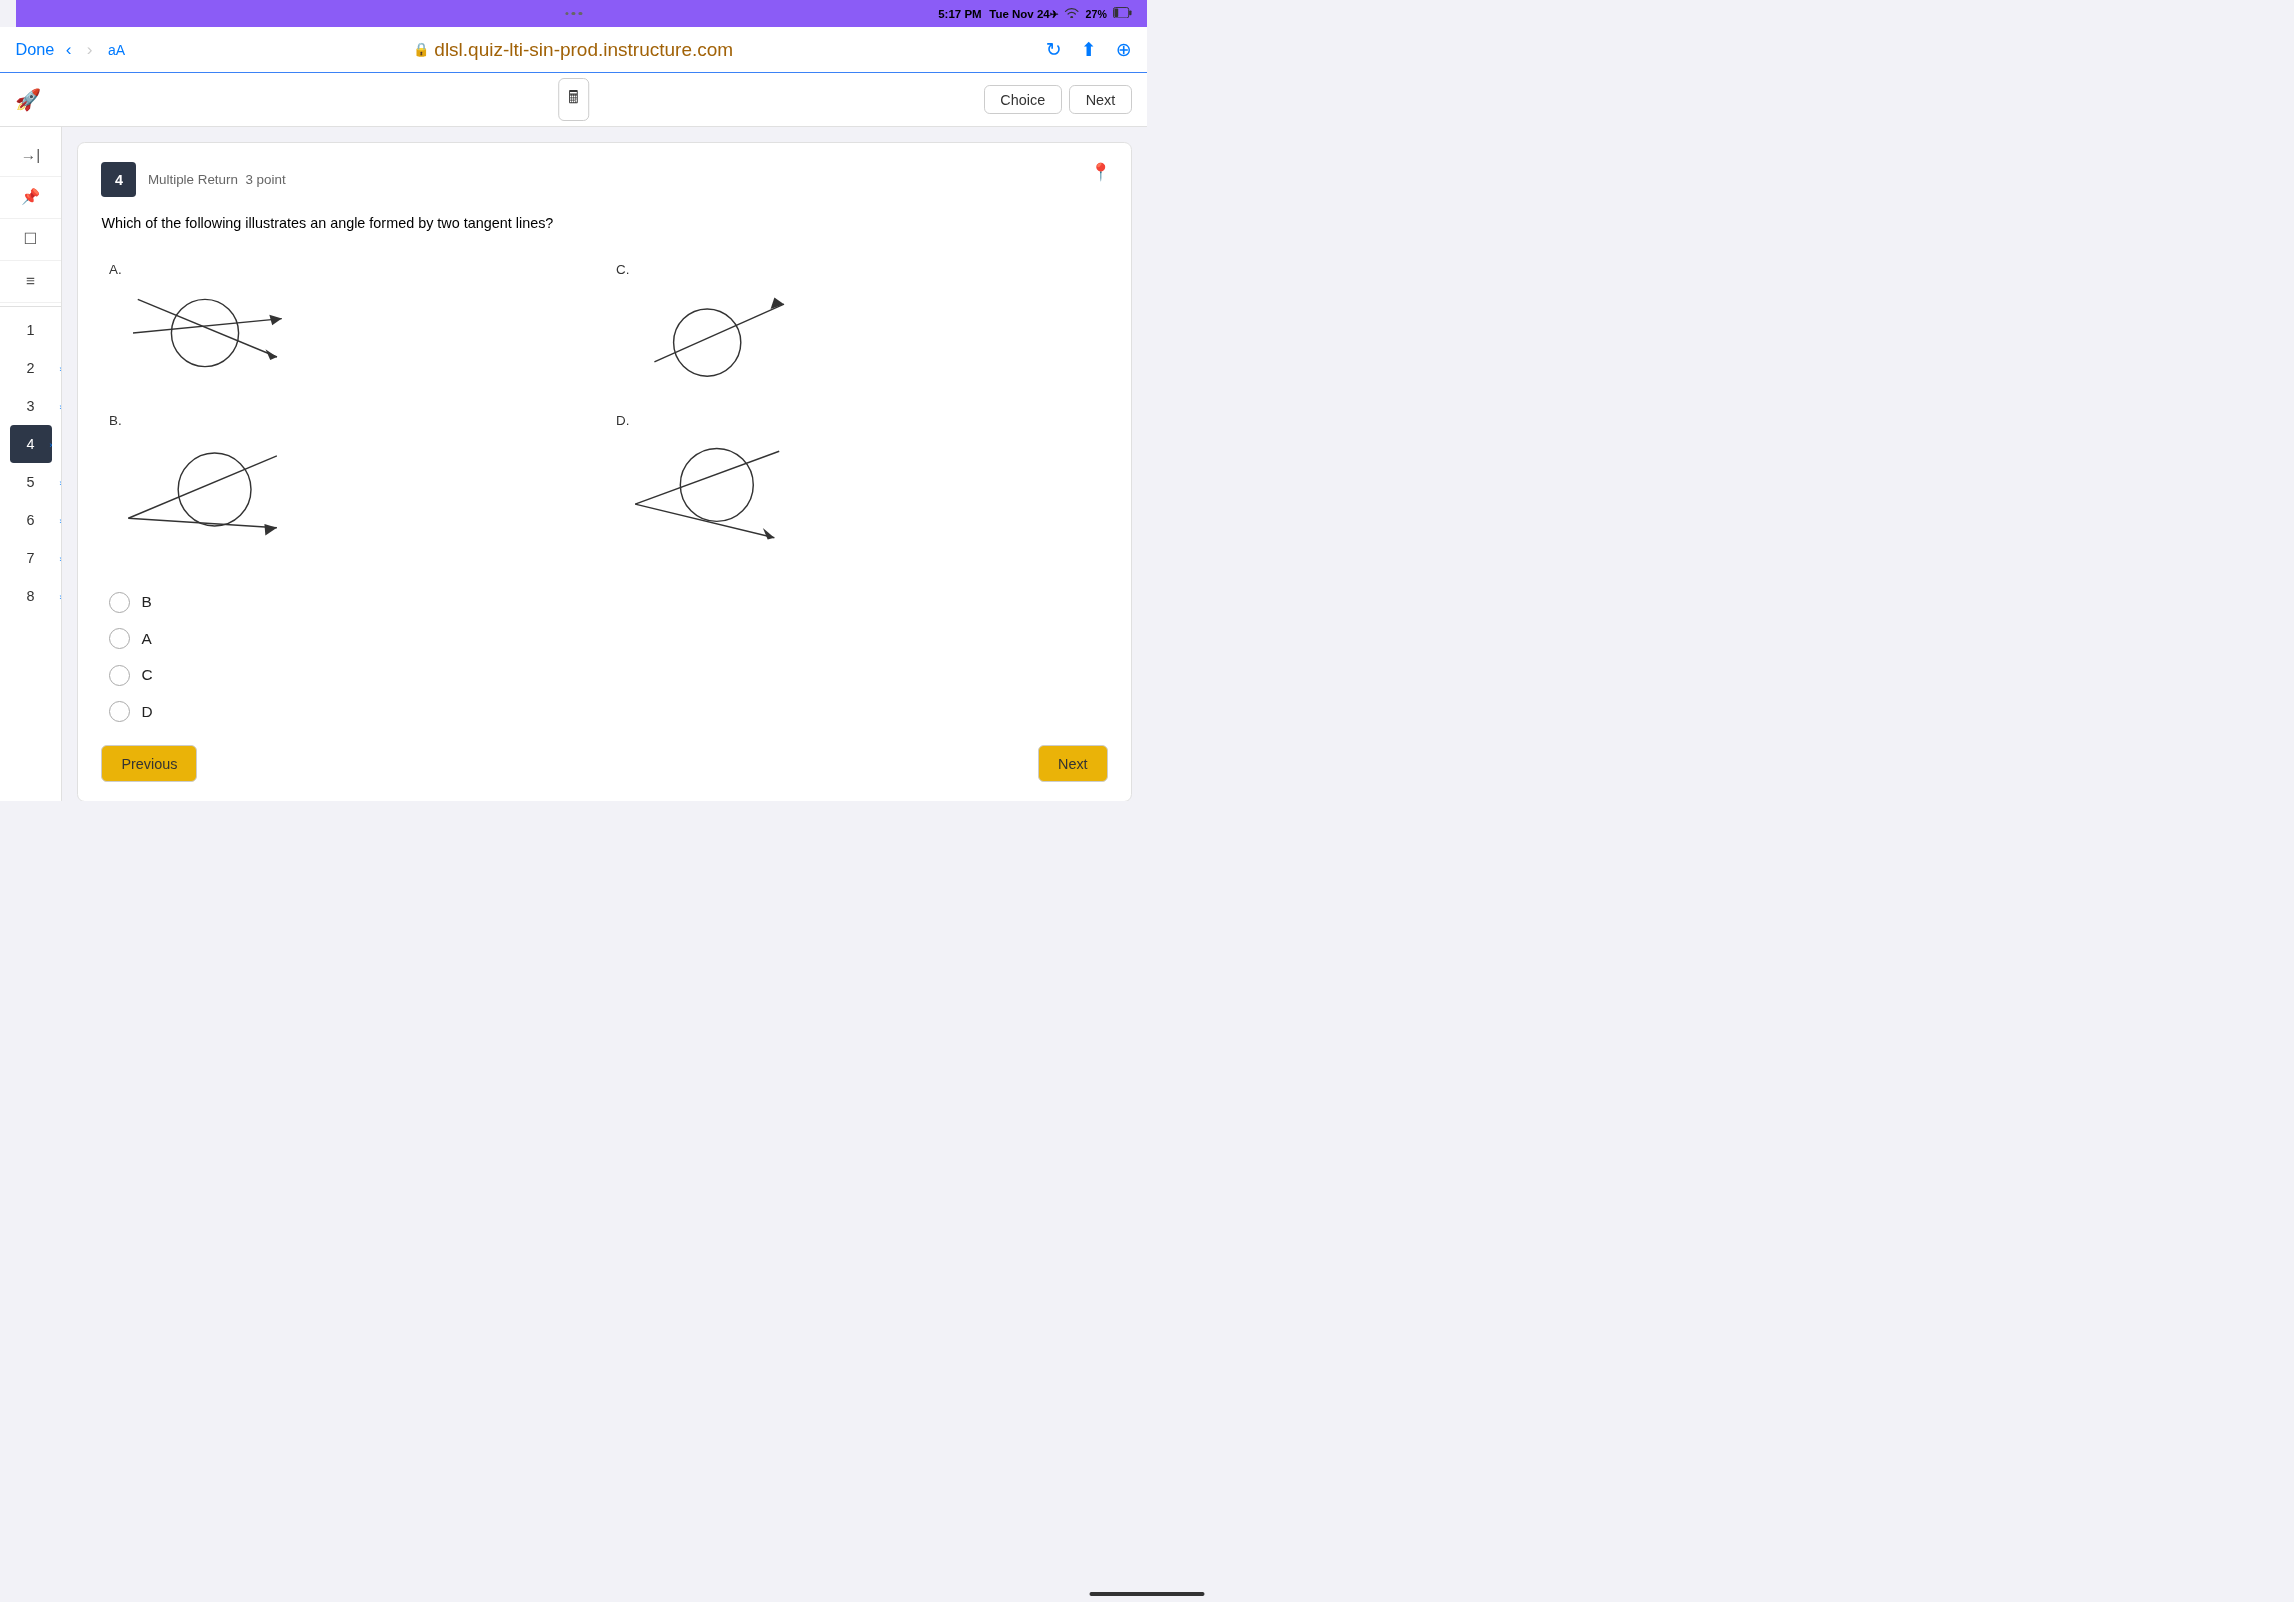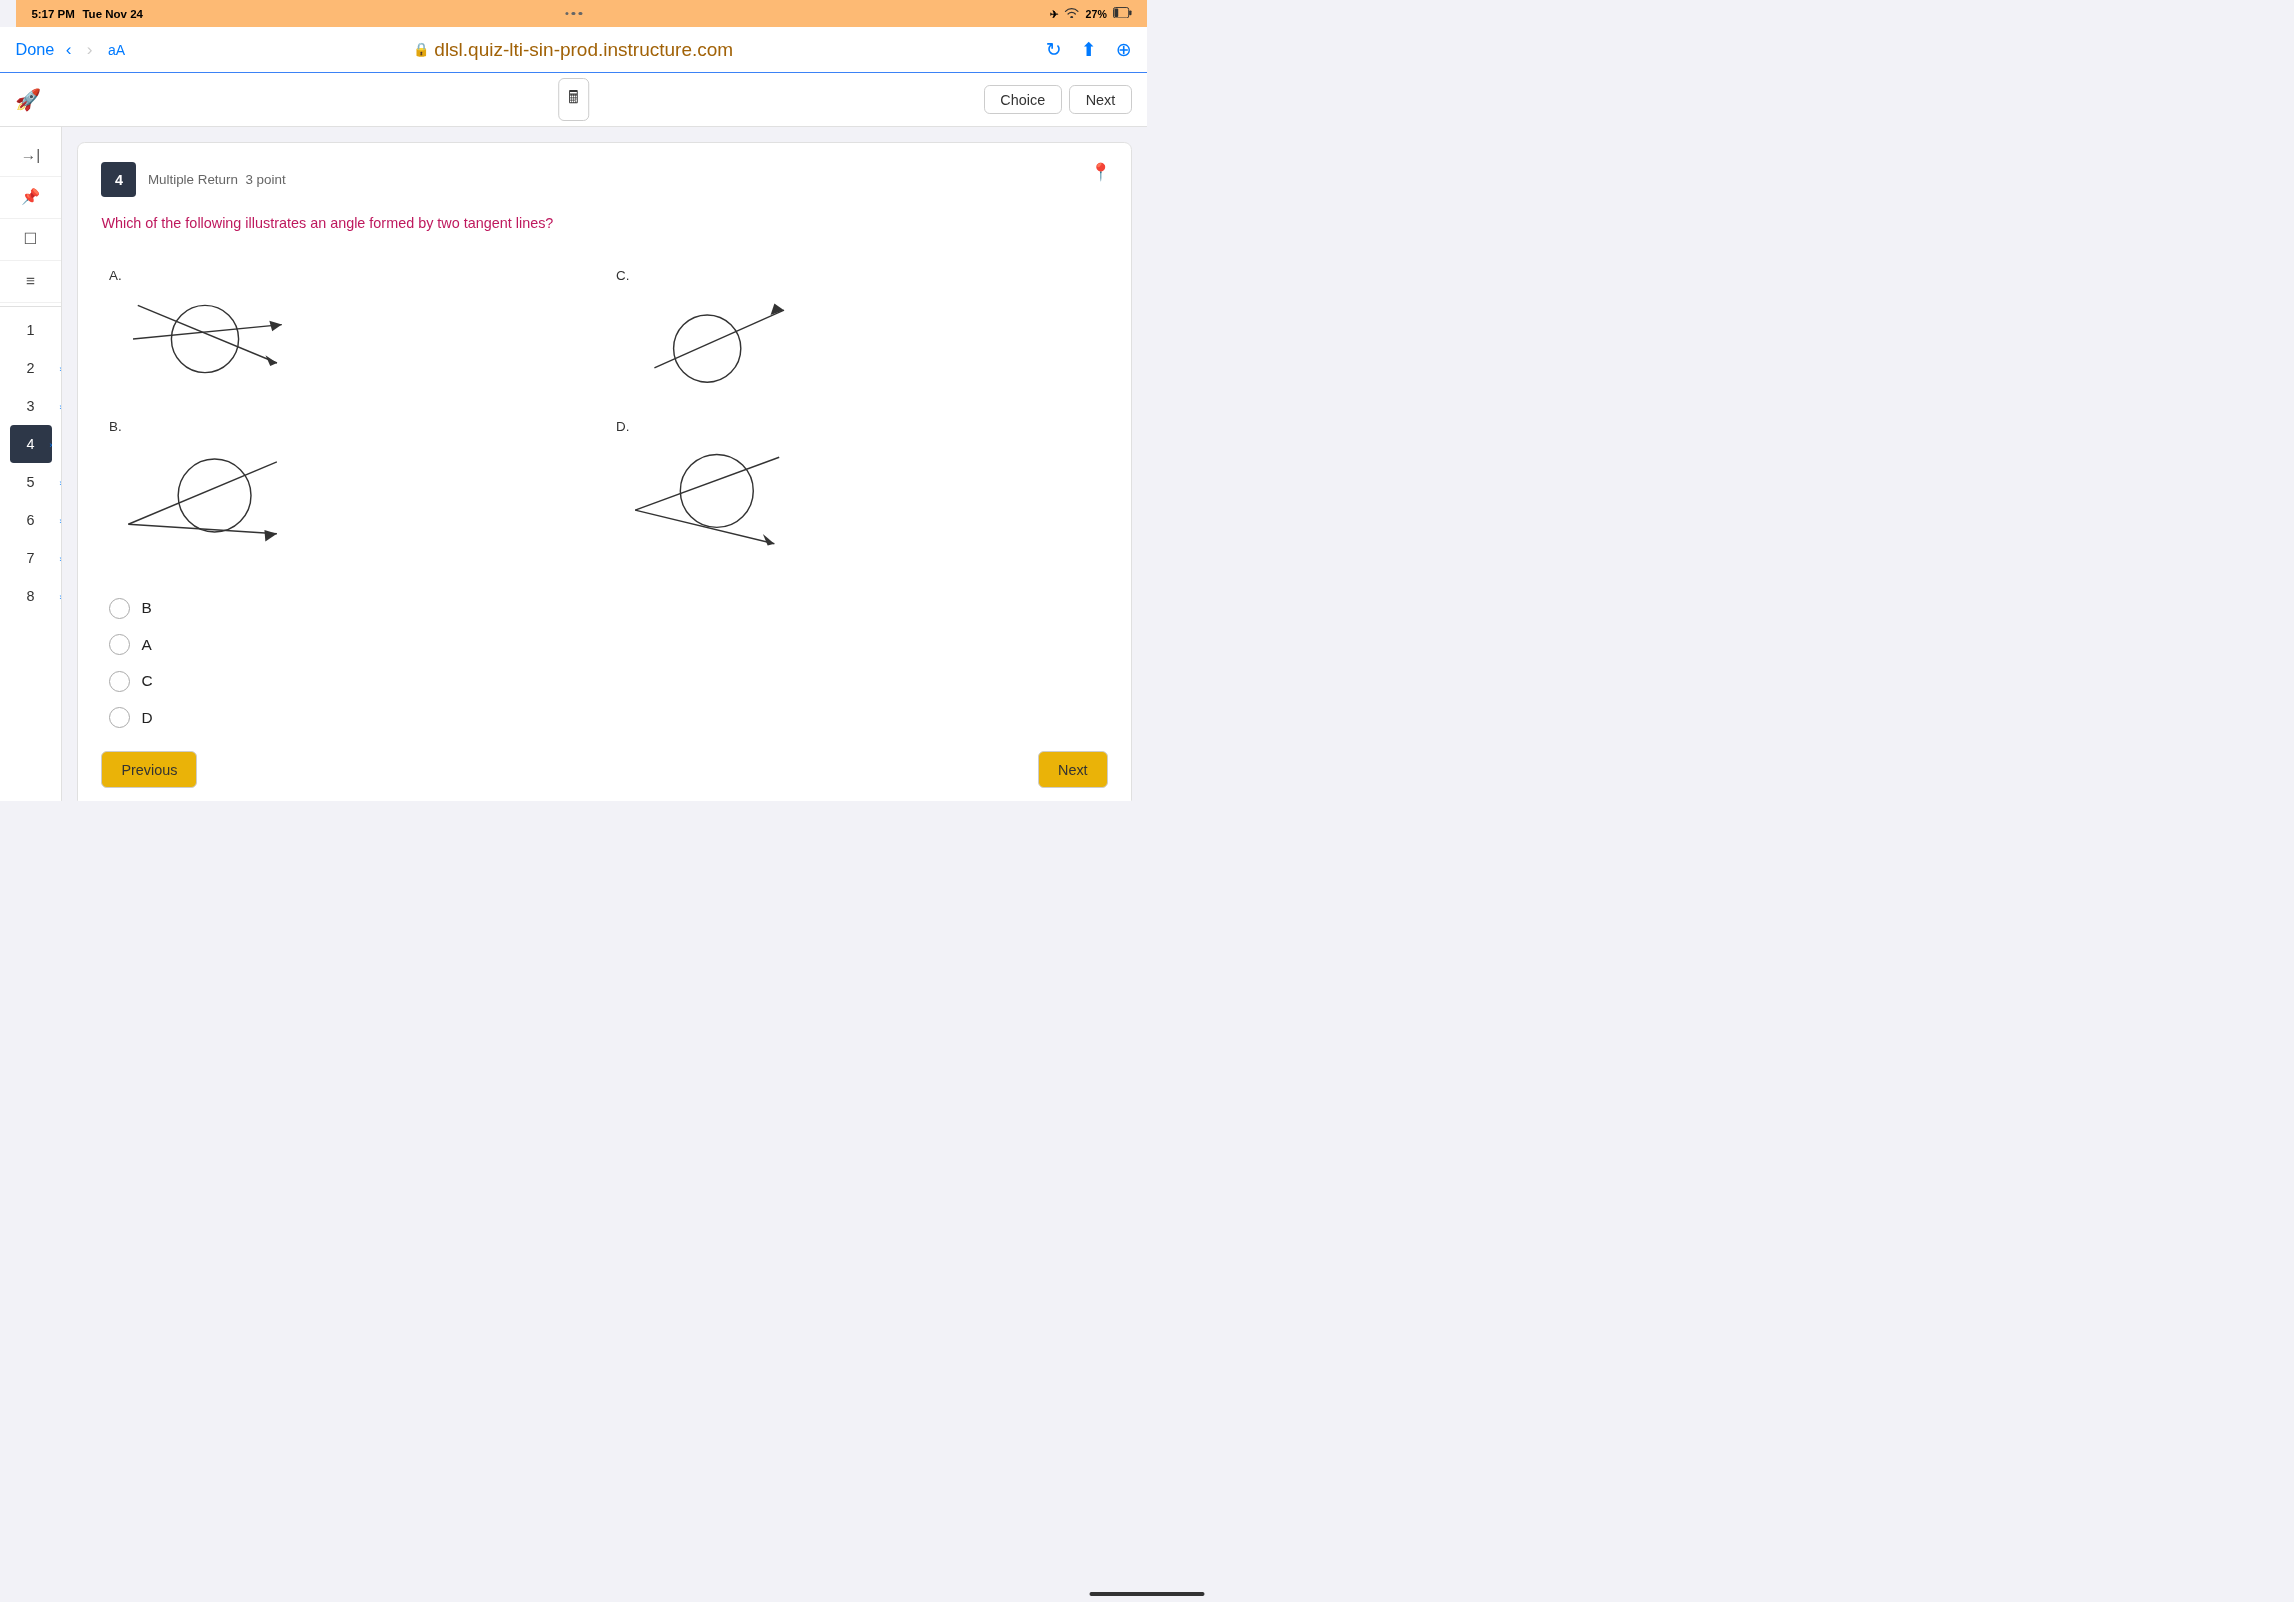--- a/index.html
+++ b/index.html
@@ -8,23 +8,23 @@
       font-family: -apple-system, BlinkMacSystemFont, 'Helvetica Neue', Arial, sans-serif;
       background: #f2f2f7;
       width: 1147px;
       height: 801px;
       overflow: hidden;
       position: relative;
     }
 
     
     .status-bar {
-      background: #fdba74;
-      display: flex;
-      justify-content: space-between;
+      background: #8b5cf6;
+      display: flex;
+      justify-content: flex-end;
       align-items: center;
       padding: 0 15.4px;
       height: 27px;
       font-size: 11.5px;
       font-weight: 600;
       margin-left: 16px;
     }
     .status-left { display: flex; align-items: center; gap: 3.8px; }
     .status-right { display: flex; align-items: center; gap: 5.8px; font-size: 10.6px; }
     .status-dots { display: flex; gap: 2.9px; align-items: center; position: absolute; left: 50%; transform: translateX(-50%); }
@@ -236,22 +236,22 @@
       position: absolute;
       top: 19px;
       right: 19px;
       font-size: 17.3px;
       color: #999;
       cursor: pointer;
     }
 
     .question-text {
       font-size: 14.4px;
-      color: #be185d;
-      margin-bottom: 27px;
+      color: #000000;
+      margin-bottom: 21px;
       line-height: 1.4;
     }
 
     
     .diagrams-area {
       display: grid;
       grid-template-columns: 1fr 1fr;
       gap: 7.7px;
       margin-bottom: 23px;
     }

